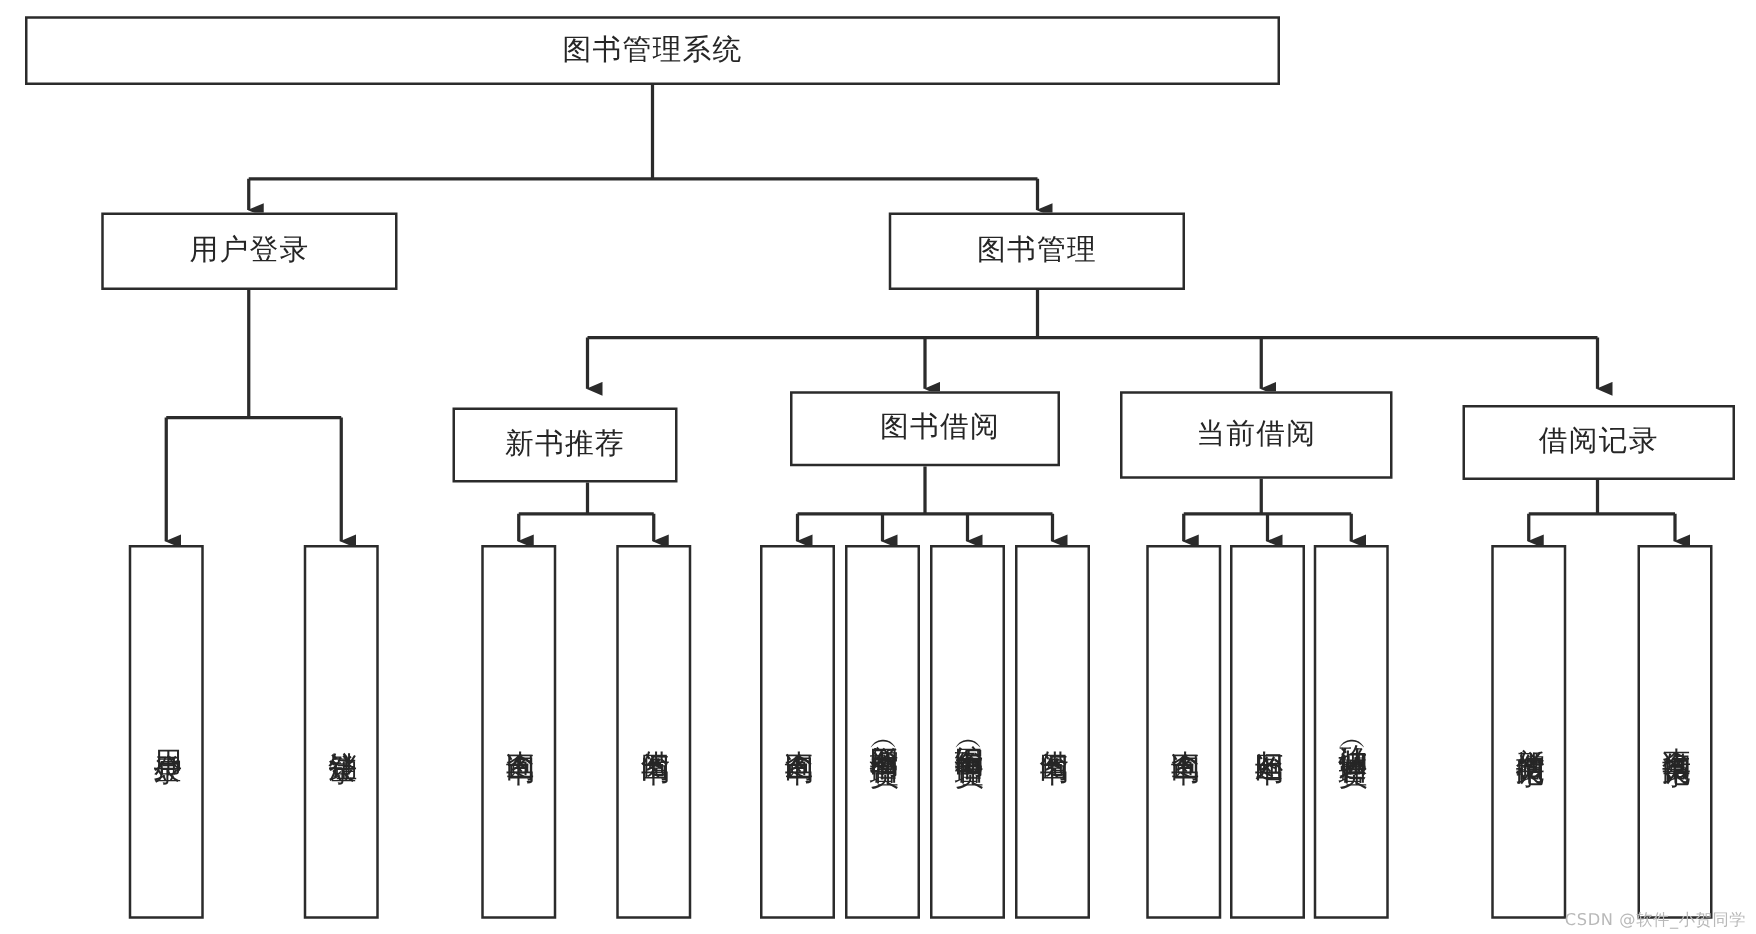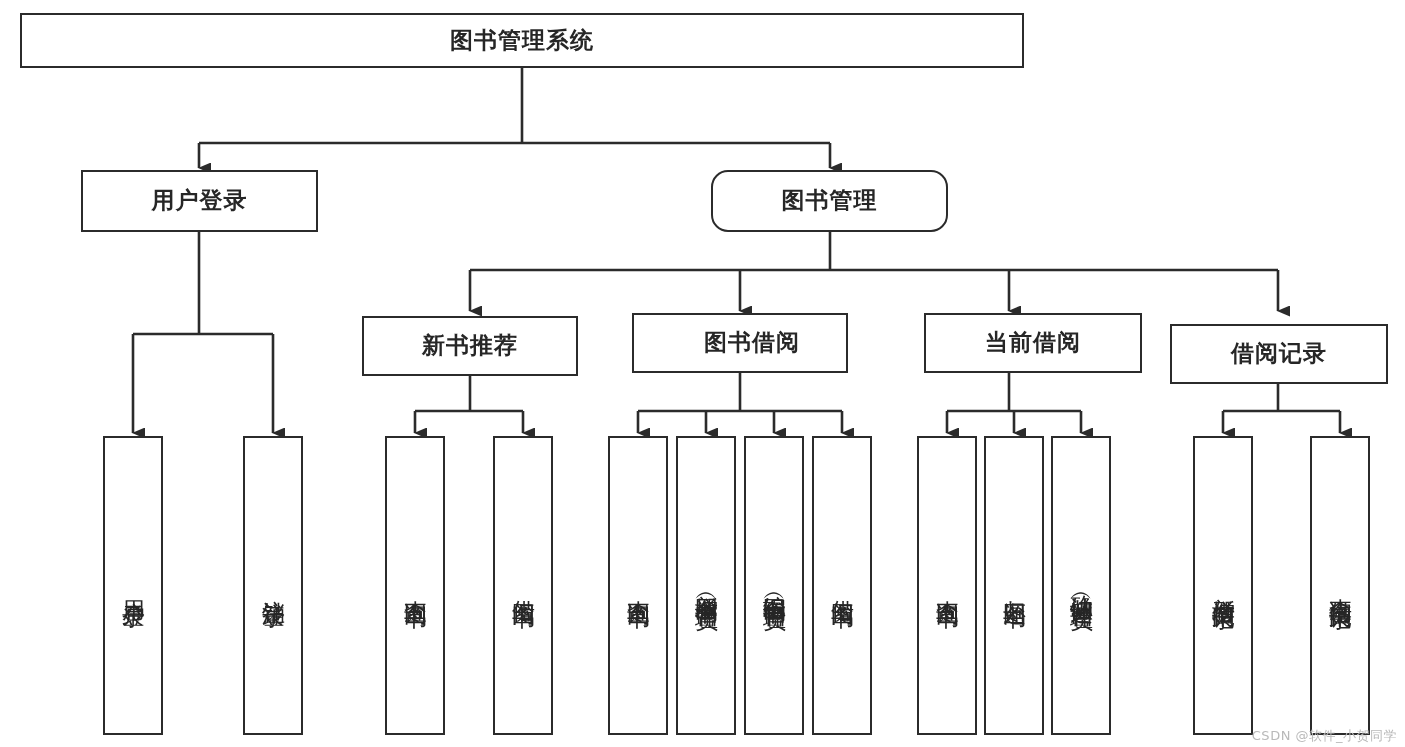--- a/index.html
+++ b/index.html
@@ -32,21 +32,20 @@
     border: 2.5px solid #2b2b2b;
     display: flex;
     align-items: center;
     justify-content: center;
     color: #262626;
   }
   .node.h {
     font-size: 23px;
     letter-spacing: 1px;
     line-height: 1.1;
-    font-weight: bold;
   }
   .node.v {
     writing-mode: vertical-rl;
     text-orientation: upright;
     font-size: 23px;
     line-height: 1.12;
     letter-spacing: 2px;
     padding-top: 6px;
     padding-bottom: 6px;
     align-items: center;
@@ -124,31 +123,31 @@
     </g>
   </svg>
 
   <div class="node h" style="left:20px; top:13px; width:1004px; height:55px;">
     <span>图书管理系统</span>
   </div>
 
   <div class="node h" style="left:81px; top:170px; width:237px; height:62px;">
     <span>用户登录</span>
   </div>
-  <div class="node h" style="left:711px; top:170px; width:237px; height:62px;border-radius:17px;">
+  <div class="node h" style="left:711px; top:170px; width:237px; height:62px;">
     <span>图书管理</span>
   </div>
 
-  <div class="node h" style="left:362px; top:316px; width:216px; height:60px;">
+  <div class="node h" style="left:362px; top:326px; width:180px; height:60px;">
     <span>新书推荐</span>
   </div>
   <div class="node h" style="left:632px; top:313px; width:216px; height:60px;padding-left:24px;">
     <span>图书借阅</span>
   </div>
-  <div class="node h" style="left:924px; top:313px; width:218px; height:60px;">
+  <div class="node h" style="left:896px; top:313px; width:218px; height:70px;">
     <span>当前借阅</span>
   </div>
   <div class="node h" style="left:1170px; top:324px; width:218px; height:60px;">
     <span>借阅记录</span>
   </div>
 
   <div class="node v" style="left:103px; top:436px; width:60px; height:299px;">
     <span>用户登录</span>
   </div>
   <div class="node v" style="left:243px; top:436px; width:60px; height:299px;">

